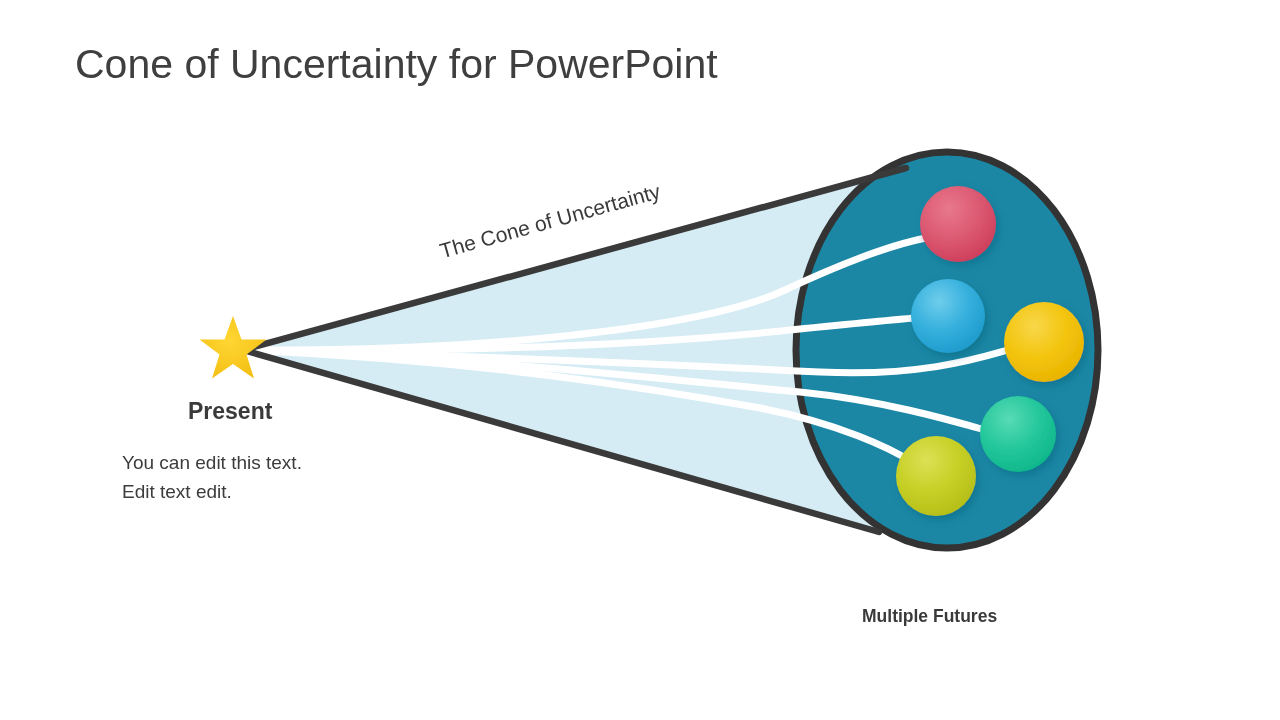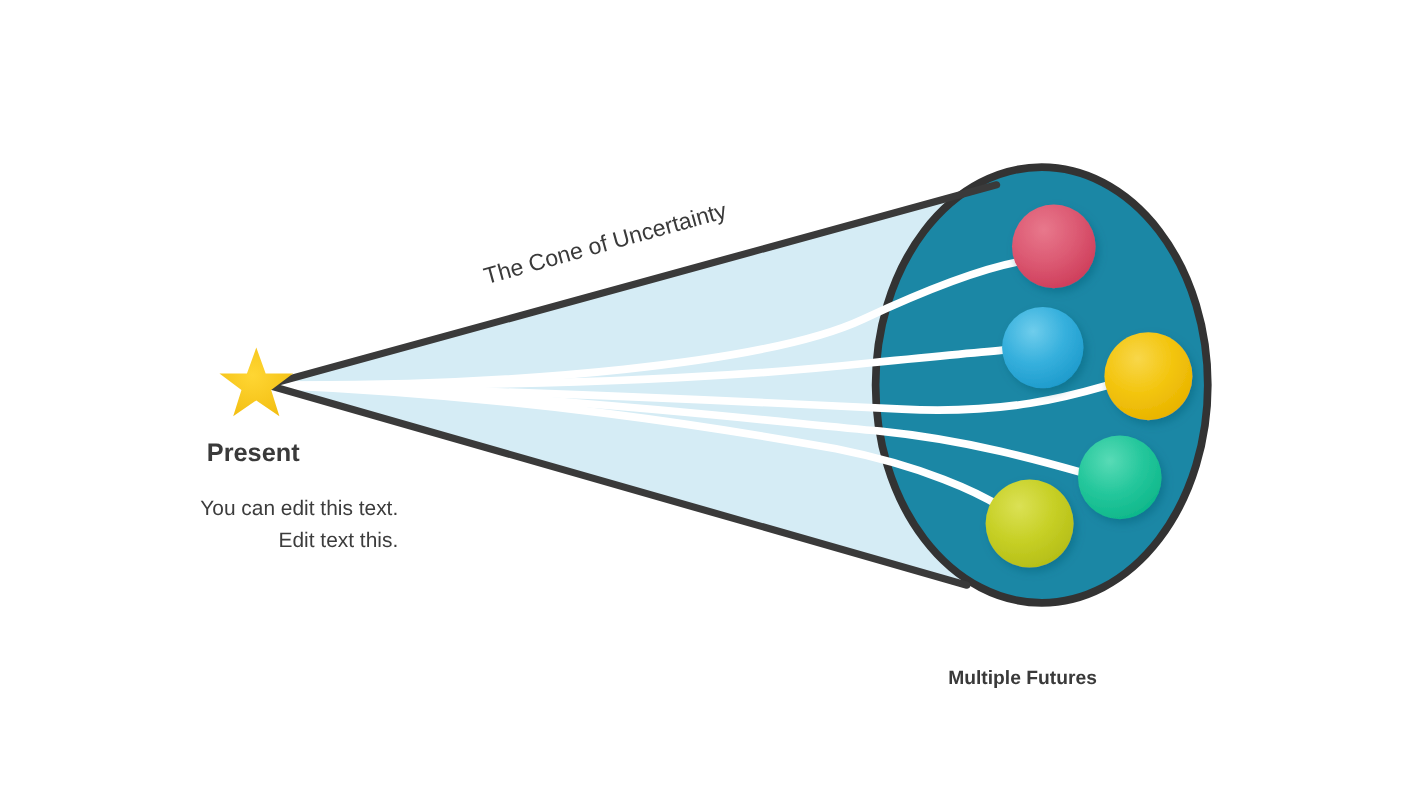--- a/index.html
+++ b/index.html
@@ -68,35 +68,36 @@
     font-weight: bold;
     white-space: nowrap;
   }
   #body-text {
     left: 122px;
     top: 448px;
     width: 240px;
     font-size: 19px;
     font-weight: 400;
     color: #3c3c3c;
-    text-align: right;
+    text-align: left;
     line-height: 1.55;
   }
   #body-text .line2 { display: block; }
   .cone-caption {
     font-family: "Liberation Sans", sans-serif;
     font-size: 21px;
     fill: #3a3a3a;
   }
 </style>
 </head>
 <body>
 
 <div id="slide">
 
+  <div id="title">Cone of Uncertainty for PowerPoint</div>
 
   <svg id="diagram" viewBox="0 0 1280 720">
     <defs>
       <radialGradient id="gradCrimson" cx="38%" cy="30%" r="72%">
         <stop offset="0%" stop-color="#e8788c"></stop>
         <stop offset="55%" stop-color="#dc5a73"></stop>
         <stop offset="100%" stop-color="#cf3f5c"></stop>
       </radialGradient>
       <radialGradient id="gradBlue" cx="38%" cy="30%" r="72%">
         <stop offset="0%" stop-color="#6fcdec"></stop>
@@ -163,18 +164,18 @@
       <polygon fill="url(#gradStar)" points="233,316 241.5,339.5 266.5,339.5 246.5,354.5 254,378.5 233,364 212,378.5 219.5,354.5 199.5,339.5 224.5,339.5"></polygon>
     </g>
 
     <text class="cone-caption" x="552" y="228" text-anchor="middle" transform="rotate(-15.5 552 228)">The Cone of Uncertainty</text>
   </svg>
 
   <div class="lbl" id="present-label">Present</div>
 
   <div class="lbl" id="body-text">
     <span>You can edit this text.</span>
-    <span class="line2">Edit text this.</span>
+    <span class="line2">Edit text edit.</span>
   </div>
 
   <div class="lbl" id="futures-label">Multiple Futures</div>
 
 </div>
 
 </body></html>

